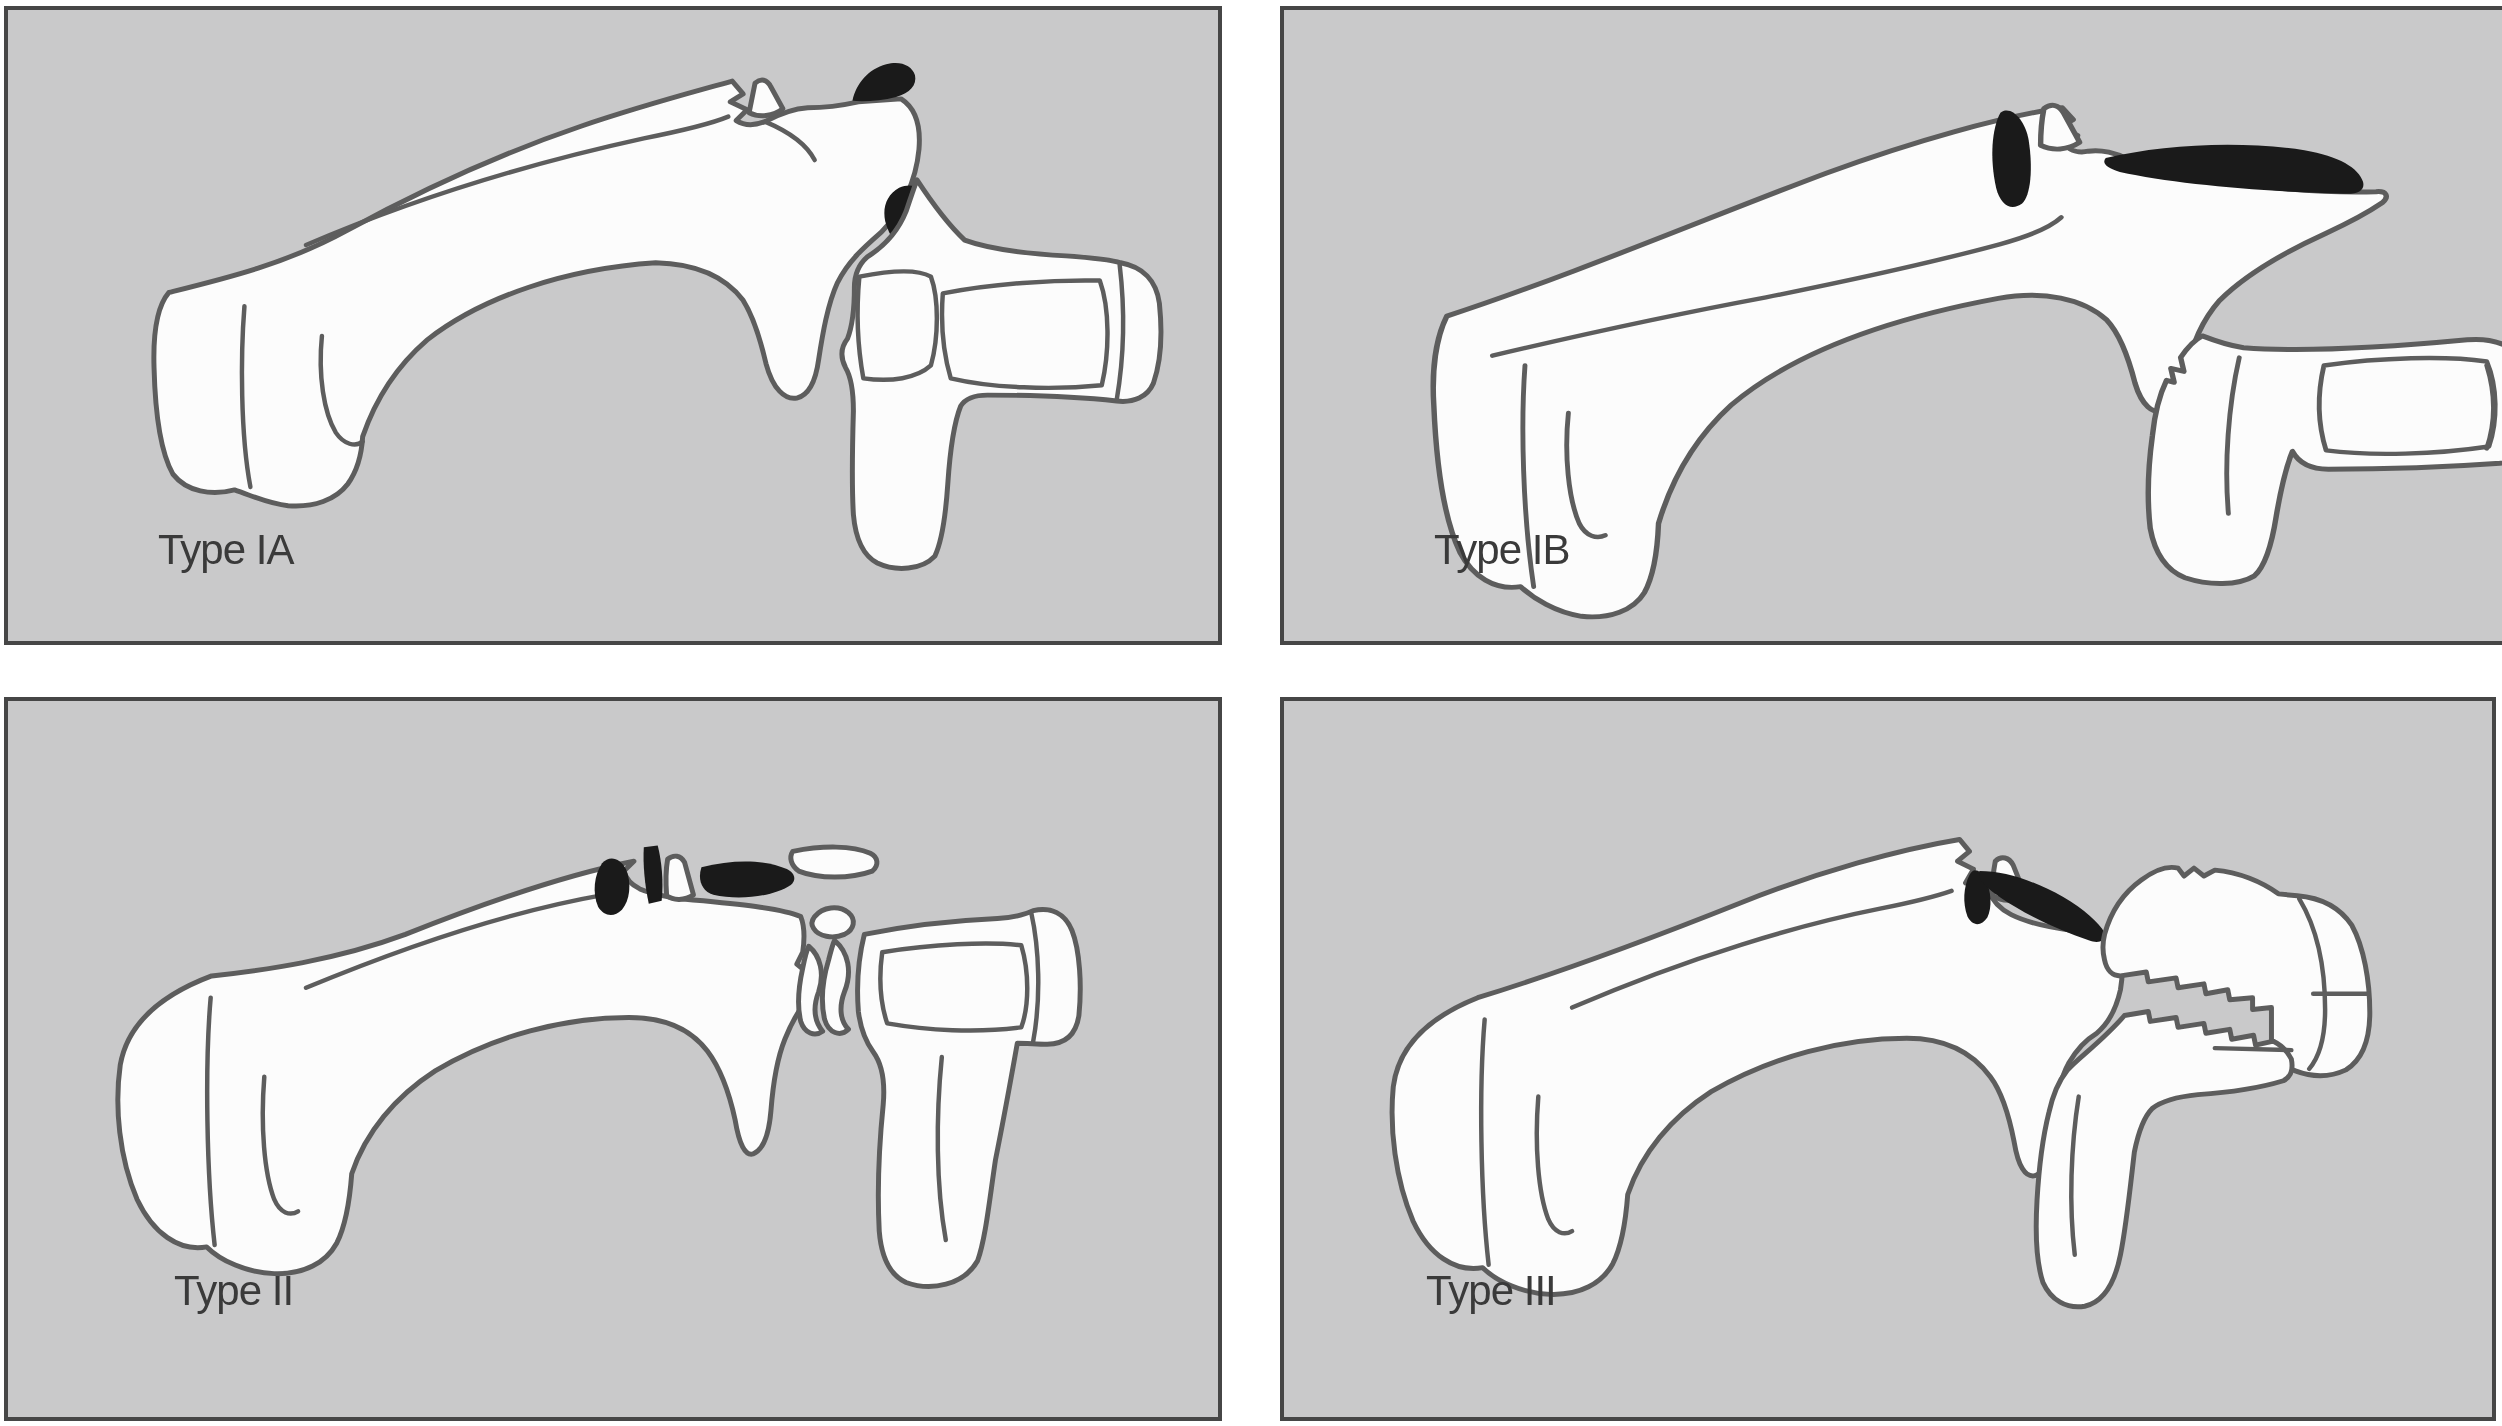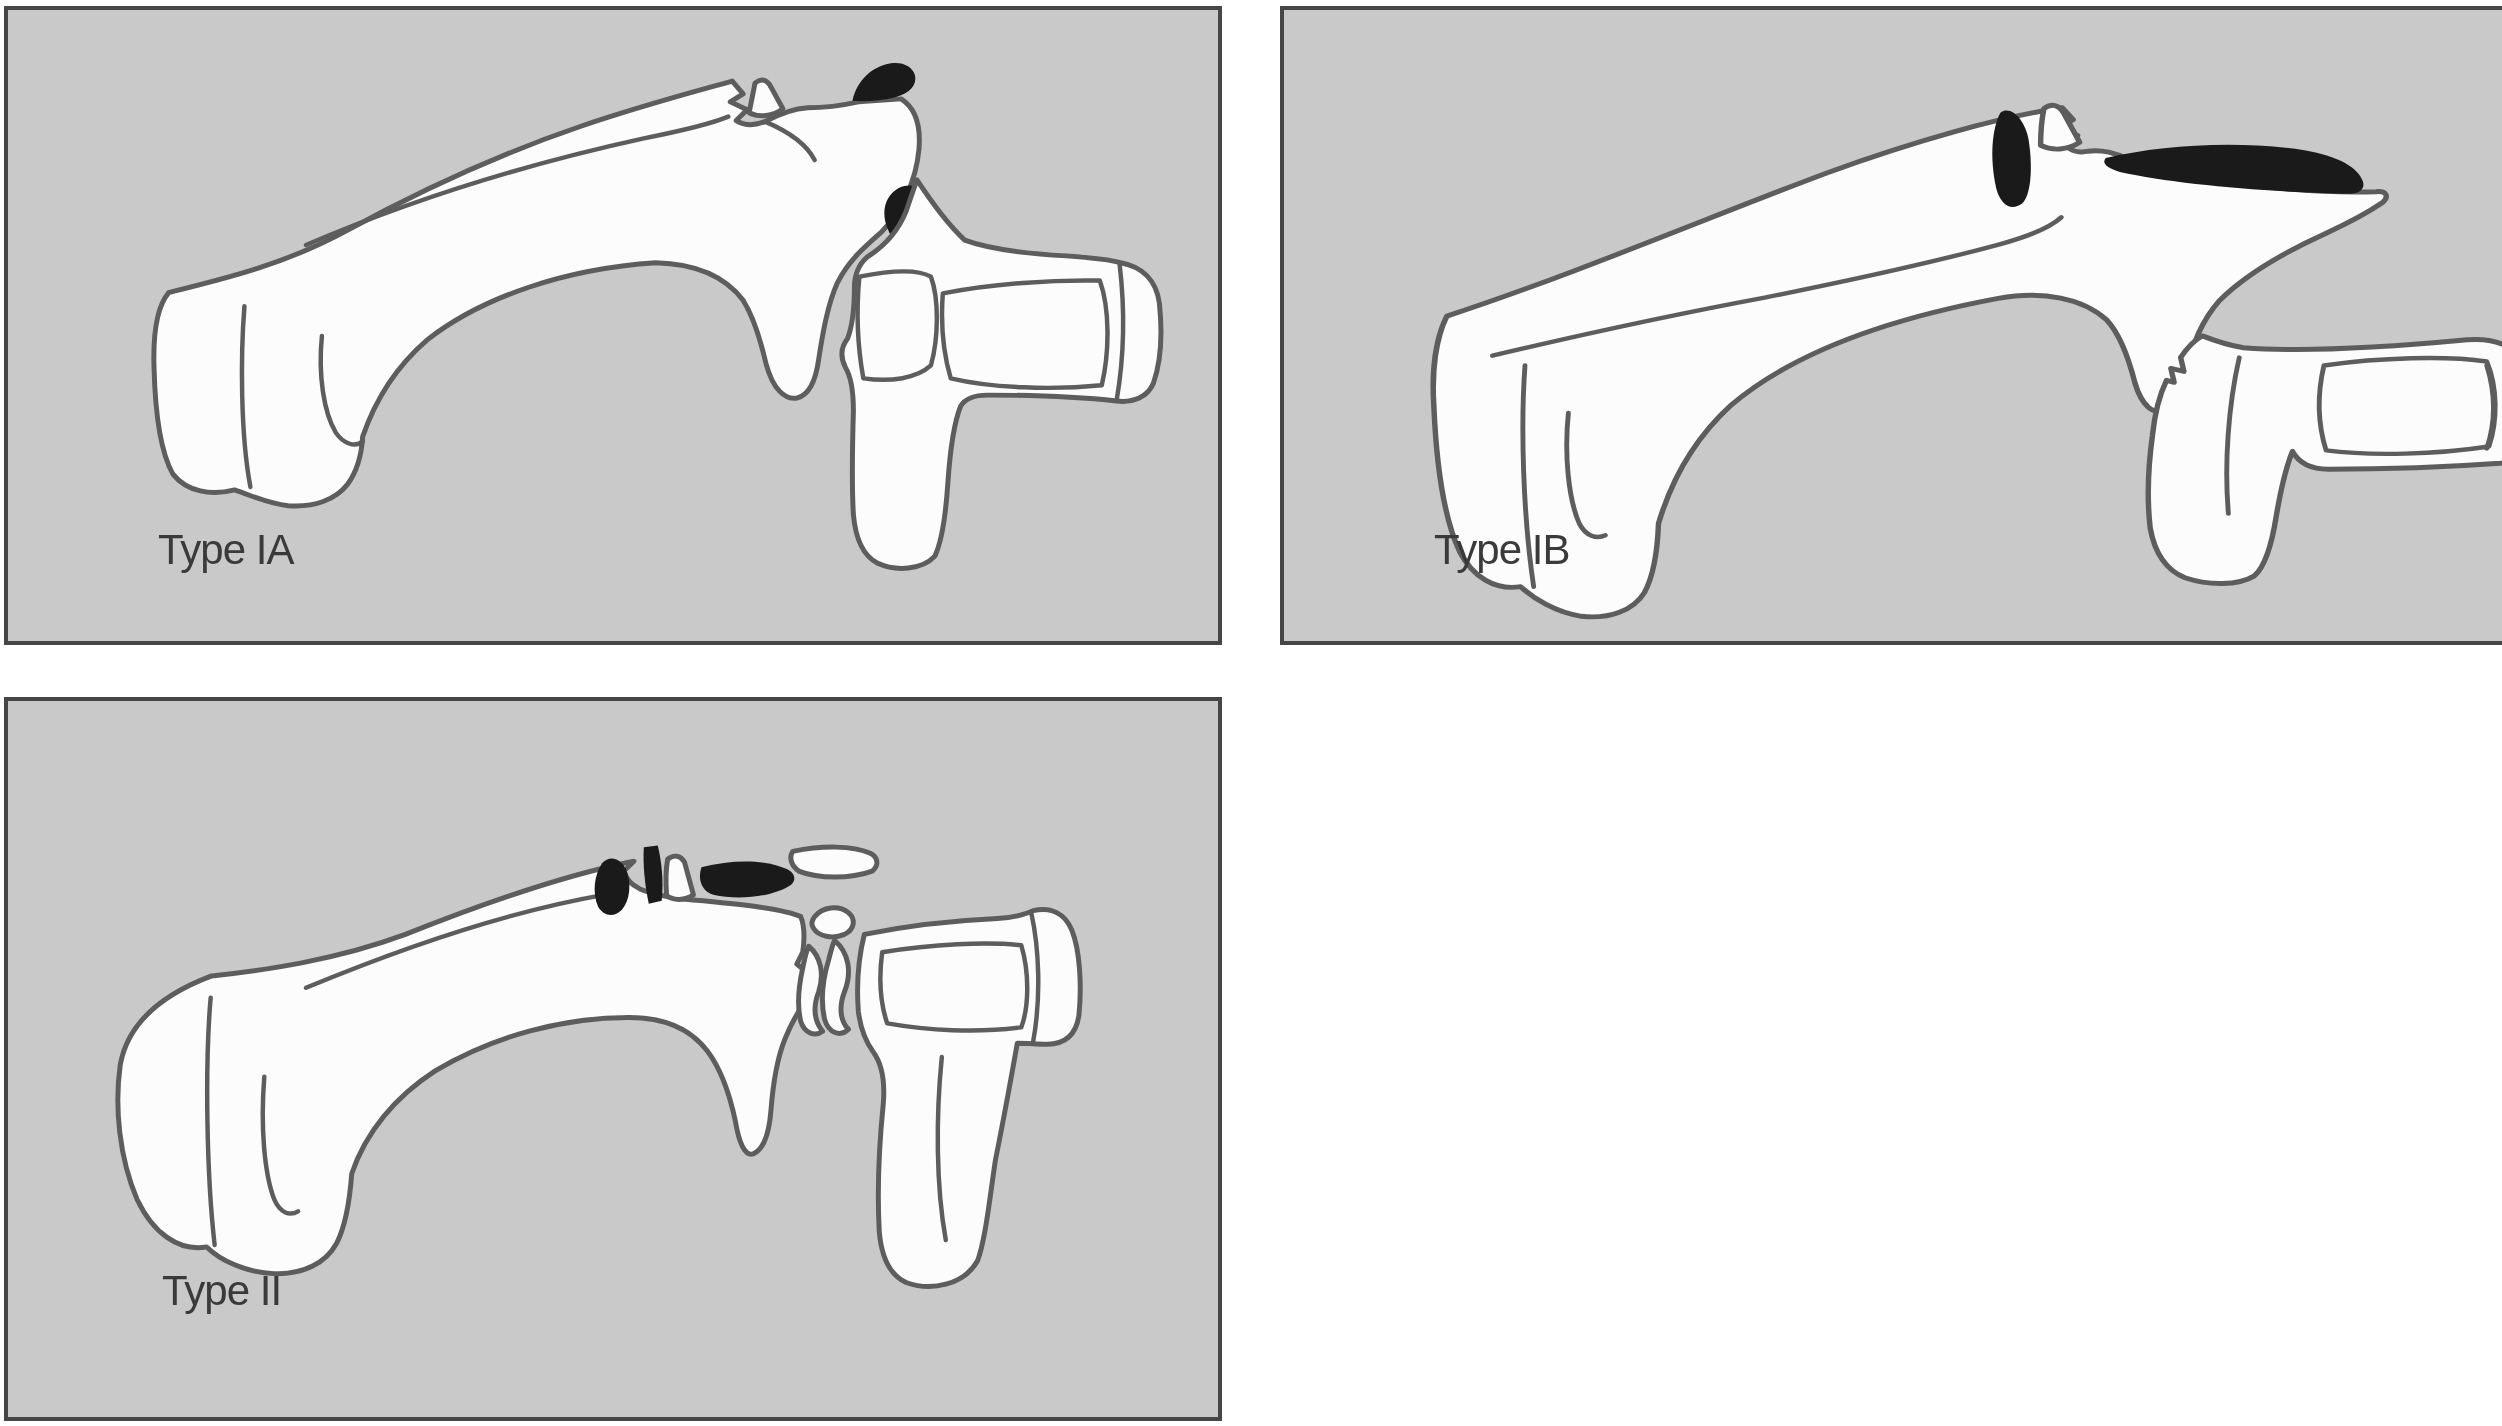--- a/index.html
+++ b/index.html
@@ -10,21 +10,21 @@
   .figure{position:relative;width:2502px;height:1426px;background:var(--page_bg);overflow:hidden;}
   .panel{position:absolute;box-sizing:border-box;background:var(--panel_bg);border:4px solid var(--panel_border);}
   .panel svg{position:absolute;left:0;top:0;width:100%;height:100%;}
   .p1{left:4px;top:6px;width:1218px;height:639px;}
   .p2{left:1280px;top:6px;width:1328px;height:639px;padding-left:22px;}
   .p3{left:4px;top:697px;width:1218px;height:724px;}
   .p4{left:1280px;top:697px;width:1216px;height:724px;}
   .panel-label{position:absolute;font-family:"Liberation Sans","DejaVu Sans",sans-serif;
     font-size:42px;letter-spacing:-1px;color:var(--label_color);white-space:nowrap;}
   .p1 .panel-label,.p2 .panel-label{left:150px;top:516px;}
-  .p3 .panel-label{left:154px;top:566px;text-align:center;}
+  .p3 .panel-label{left:166px;top:566px;text-align:center;}
   .p4 .panel-label{left:142px;top:566px;}
   .bone{fill:var(--bone_fill);stroke:var(--bone_stroke);stroke-width:5;stroke-linejoin:round;stroke-linecap:round;}
   .inner{fill:none;stroke:var(--bone_stroke);stroke-width:4.5;stroke-linejoin:round;stroke-linecap:round;}
   .blk{fill:var(--fragment_black);stroke:none;}
 </style>
 </head>
 <body>
 
 <div class="figure">
 
@@ -126,14 +126,55 @@
         C1010 380 1002 424 994 464 C988 504 984 544 976 566 C962 591 929 597 904 588
         C887 580 879 561 877 536 C875 498 877 448 881 408 C883 385 879 366 871 355
         C863 344 858 330 856 314 C854 288 856 260 862 236 Z"></path>
       <path class="inner" d="M880 254 C930 246 985 243 1020 247 C1028 274 1028 308 1020 330 C975 336 925 333 885 326 C877 302 877 276 880 254 Z"></path>
       <path class="inner" d="M1030 214 C1038 250 1040 300 1032 344"></path>
       <path class="inner" d="M940 360 C934 420 934 490 944 545"></path>
     </svg>
     <div class="panel-label">Type II</div>
   </div>
 
+  <div class="panel p4">
+    <svg viewBox="0 0 1216 724" preserveAspectRatio="none">
+      <path class="bone" d="M195 300
+        C145 320 115 350 110 390 C106 432 112 484 130 526 C146 560 172 578 200 573
+        C214 587 240 599 268 600 C298 601 320 589 331 569 C340 551 344 526 346 499
+        C360 457 390 421 430 395 C492 359 562 341 627 341
+        C664 341 692 354 711 380 C723 396 730 420 735 446 C739 470 746 482 756 480
+        C766 476 772 460 774 436 C776 408 780 384 790 366 C798 352 808 342 818 336
+        C830 326 838 310 842 292 C845 274 844 258 840 246
+        C830 238 812 234 794 232 C770 229 748 224 732 216 C720 210 712 200 708 190
+        C700 182 692 180 686 184 L694 170 L678 162 L690 152 L680 140
+        C620 150 540 172 460 204 C360 244 260 280 195 300 Z"></path>
+      <path class="inner" d="M202 322 C196 392 198 500 206 570"></path>
+      <path class="inner" d="M256 400 C252 450 256 498 266 524 C272 538 282 541 290 536"></path>
+      <path class="inner" d="M290 310 C410 258 520 226 600 210 C630 204 655 198 672 192"></path>
+      <path class="blk" d="M690 176 C684 188 683 204 688 218 C693 228 702 228 708 219 C713 209 712 192 706 180 C700 170 694 168 690 176 Z"></path>
+      <path class="bone" d="M716 162 C722 156 730 158 734 166 L746 196 C736 203 723 203 714 197 C713 185 714 172 716 162 Z"></path>
+      <path class="blk" d="M700 172 C726 172 756 182 784 198 C806 211 820 224 826 234 C828 242 821 246 810 242 C780 232 746 216 720 198 C706 188 698 180 700 172 Z"></path>
+
+      <path class="bone" d="M826 236
+        C832 214 845 194 863 181 C875 172 888 166 900 169 L906 177 L916 169 L926 177 L937 171
+        C961 173 985 183 1001 195 L1020 197 C1044 199 1063 209 1075 227
+        C1087 249 1093 283 1093 315 C1093 343 1085 363 1069 373 C1052 381 1034 380 1018 374
+        C1008 370 1000 364 994 356 L994 310
+        L975 312 L975 300 L952 302 L950 292 L928 296 L926 286 L900 290 L898 280 L870 284 L868 274 L842 278
+        C834 278 828 272 826 262 C824 254 824 244 826 236 Z"></path>
+
+      <path class="bone" d="M846 318
+        L870 314 L872 324 L898 320 L900 330 L926 326 L928 336 L952 332 L954 342 L976 338 L978 348 L996 344
+        C1004 348 1010 354 1014 362 C1016 372 1014 380 1006 384
+        C980 392 950 396 920 398 C900 400 884 404 874 412 C866 420 860 436 856 456
+        C852 490 848 530 842 560 C836 590 824 608 806 612 C788 615 772 606 764 588
+        C758 570 756 540 758 505 C760 470 764 440 770 416 C774 398 780 384 788 374
+        C796 364 826 342 846 318 Z"></path>
+      <path class="inner" d="M1022 200 C1040 230 1048 270 1048 312 C1048 340 1042 360 1032 372"></path>
+      <path class="inner" d="M1036 296 L1092 296"></path>
+      <path class="inner" d="M937 351 L1014 353"></path>
+      <path class="inner" d="M800 400 C792 450 790 510 796 560"></path>
+    </svg>
+    <div class="panel-label">Type III</div>
+  </div>
 
 </div>
 
 </body></html>

